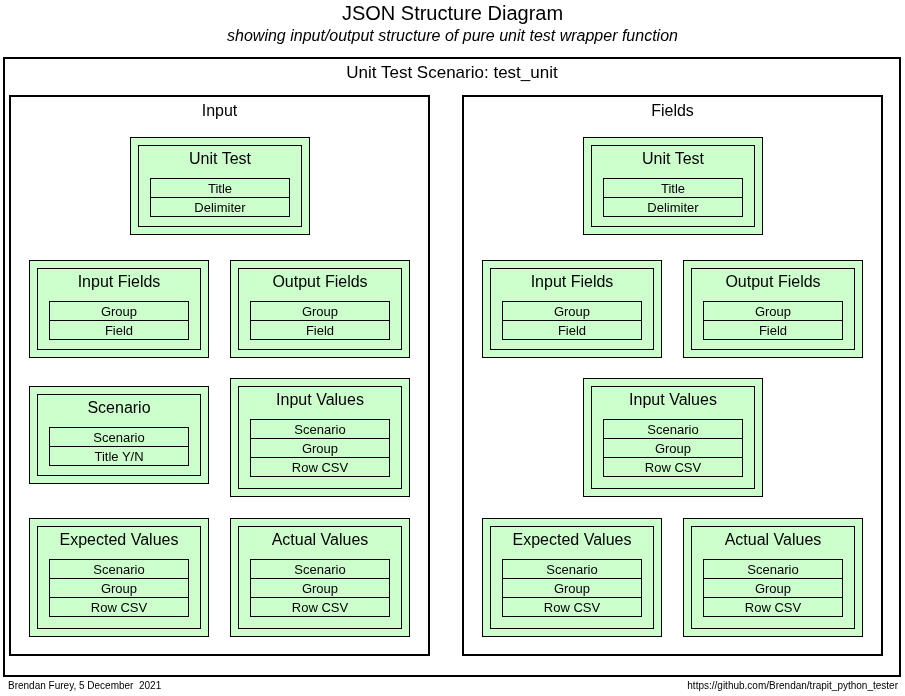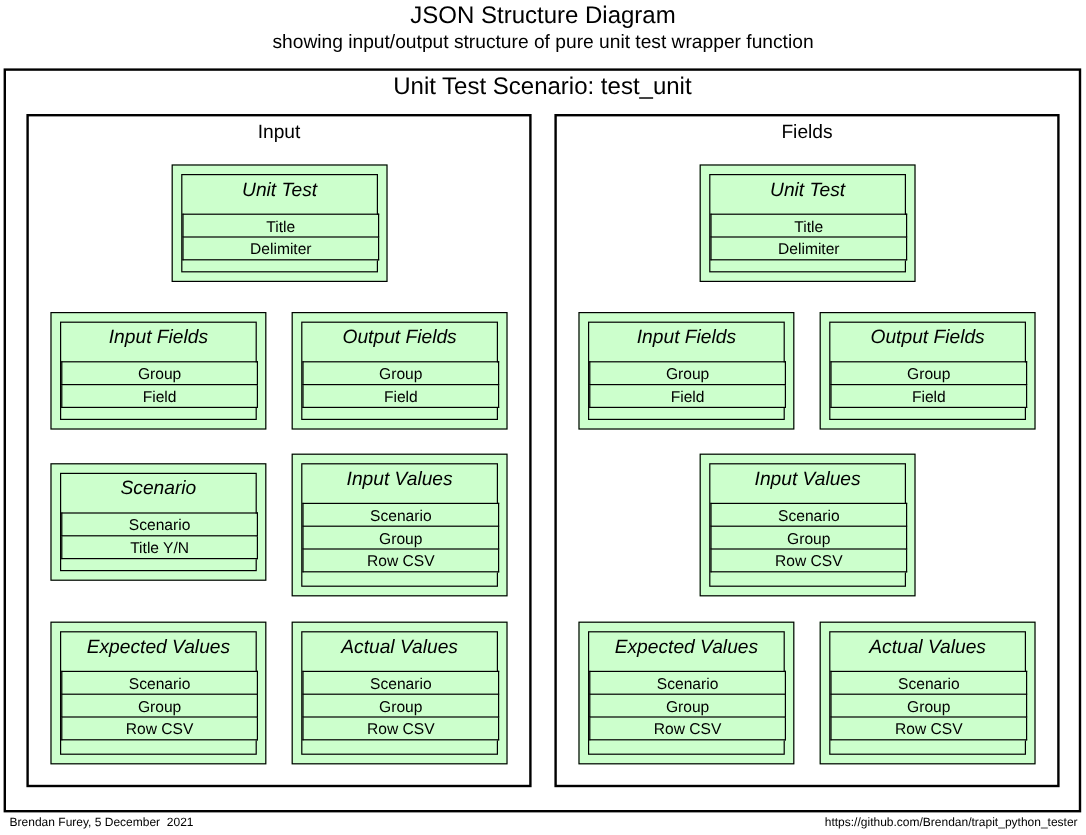--- a/index.html
+++ b/index.html
@@ -18,41 +18,41 @@
     overflow: hidden;
   }
   .page { position: relative; width: 905px; height: 696px; }
 
   .title {
     position: absolute; top: 2px; left: 0; width: 100%;
     text-align: center; font-size: 20px; line-height: 22px;
   }
   .subtitle {
     position: absolute; top: 26px; left: 0; width: 100%;
-    text-align: center; font-size: 16px; line-height: 20px;
+    text-align: center; font-size: 16px; font-style: italic; line-height: 20px;
   }
 
   .outer-box {
     position: absolute; left: 3px; top: 57px;
     width: 898px; height: 620px;
     border: 2px solid var(--line);
     background: var(--bg);
   }
   .outer-title {
     position: absolute; top: 4px; left: 0; width: 100%;
-    text-align: center; font-size: 20px; line-height: 19px;
+    text-align: center; font-size: 17px; line-height: 19px;
   }
 
   .section {
     position: absolute; top: 36px;
     width: 421px; height: 561px;
     border: 2px solid var(--line);
     background: var(--bg);
   }
-  .section.input  { left: 17px; }
+  .section.input  { left: 4px; }
   .section.output { left: 457px; }
   .section-label {
     position: absolute; top: 4px; left: 0; width: 100%;
     text-align: center; font-size: 16px; line-height: 20px;
   }
 
   .gbox {
     position: absolute;
     width: 180px;
     background: var(--box-fill);
@@ -60,26 +60,26 @@
   }
   .gbox.h2 { height: 98px; }
   .gbox.h3 { height: 119px; }
   .gbox-inner {
     position: absolute; left: 7px; right: 7px; top: 7px; bottom: 7px;
     border: 1px solid var(--line);
   }
   .gbox-title {
     margin-top: 3px;
     text-align: center;
-    font-size: 16px; line-height: 20px; font-style: italic;
+    font-size: 16px; line-height: 20px;
   }
   .gtable {
     border-collapse: collapse;
     margin: 9px auto 0 auto;
-    width: 164px;
+    width: 140px;
     table-layout: fixed;
   }
   .gtable td {
     border: 1px solid var(--line);
     height: 19px;
     text-align: center;
     vertical-align: middle;
     font-size: 13px;
     padding: 0;
     background: var(--box-fill);

